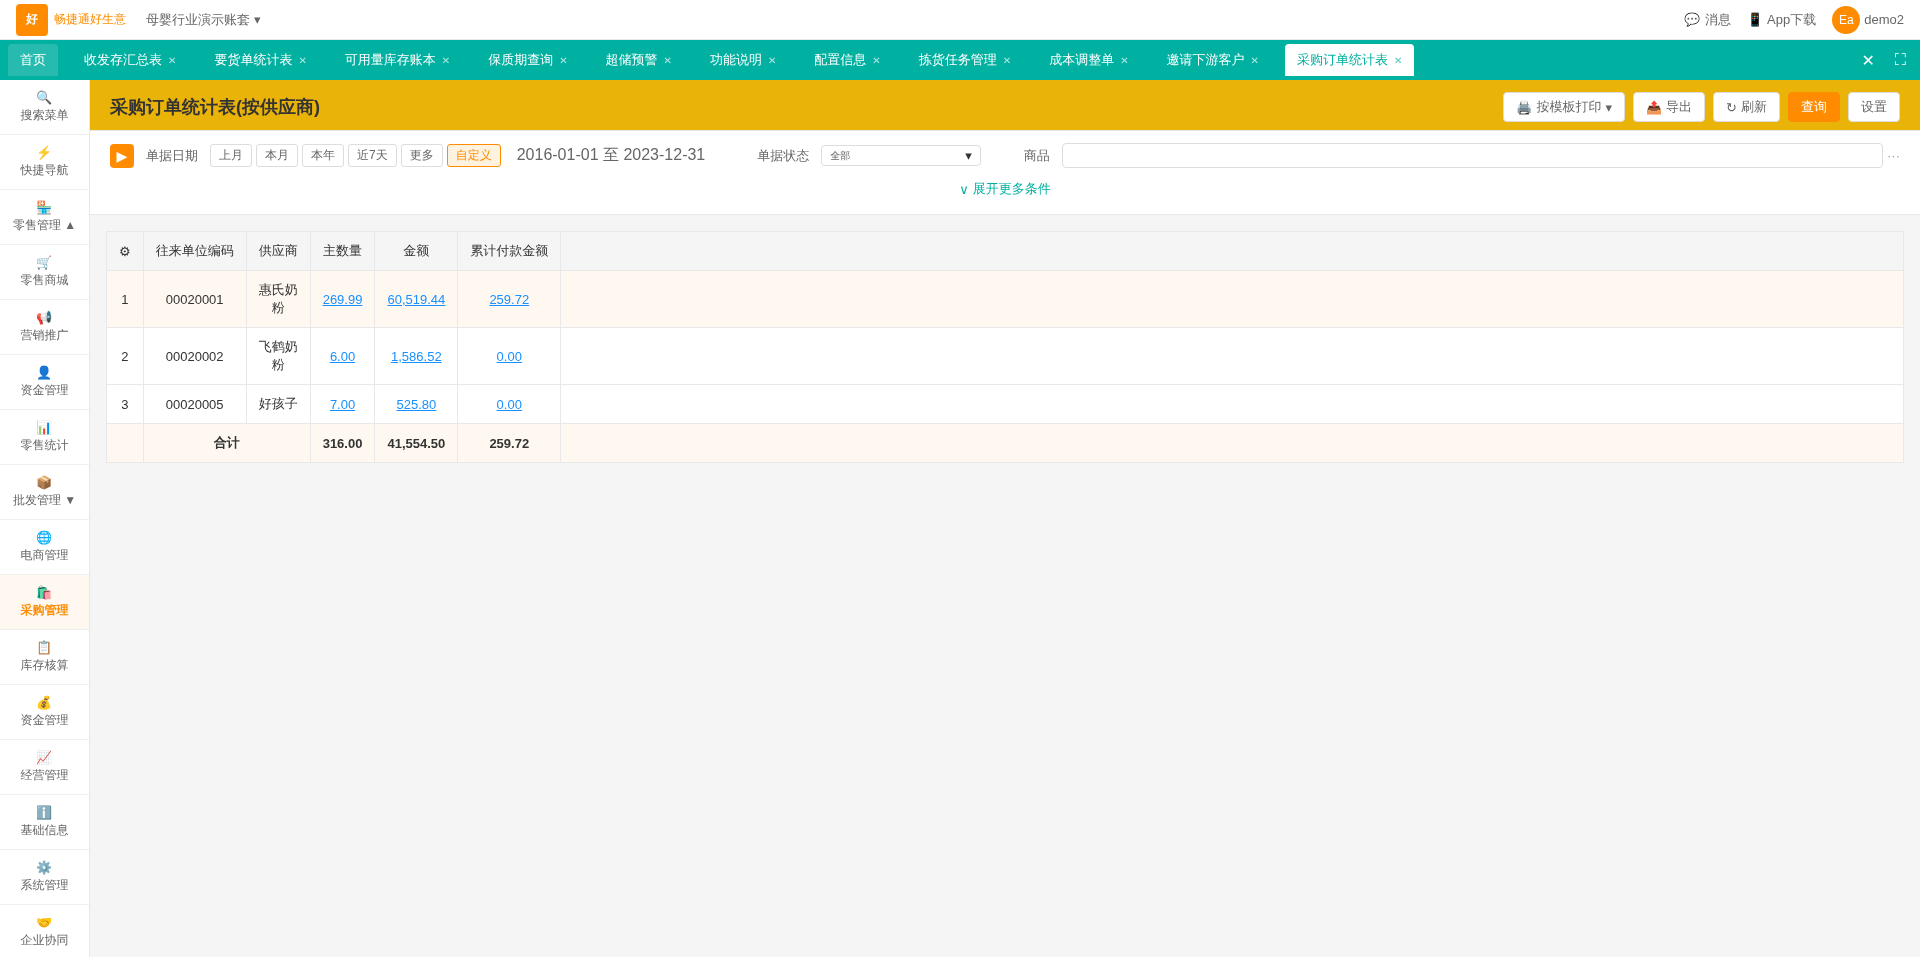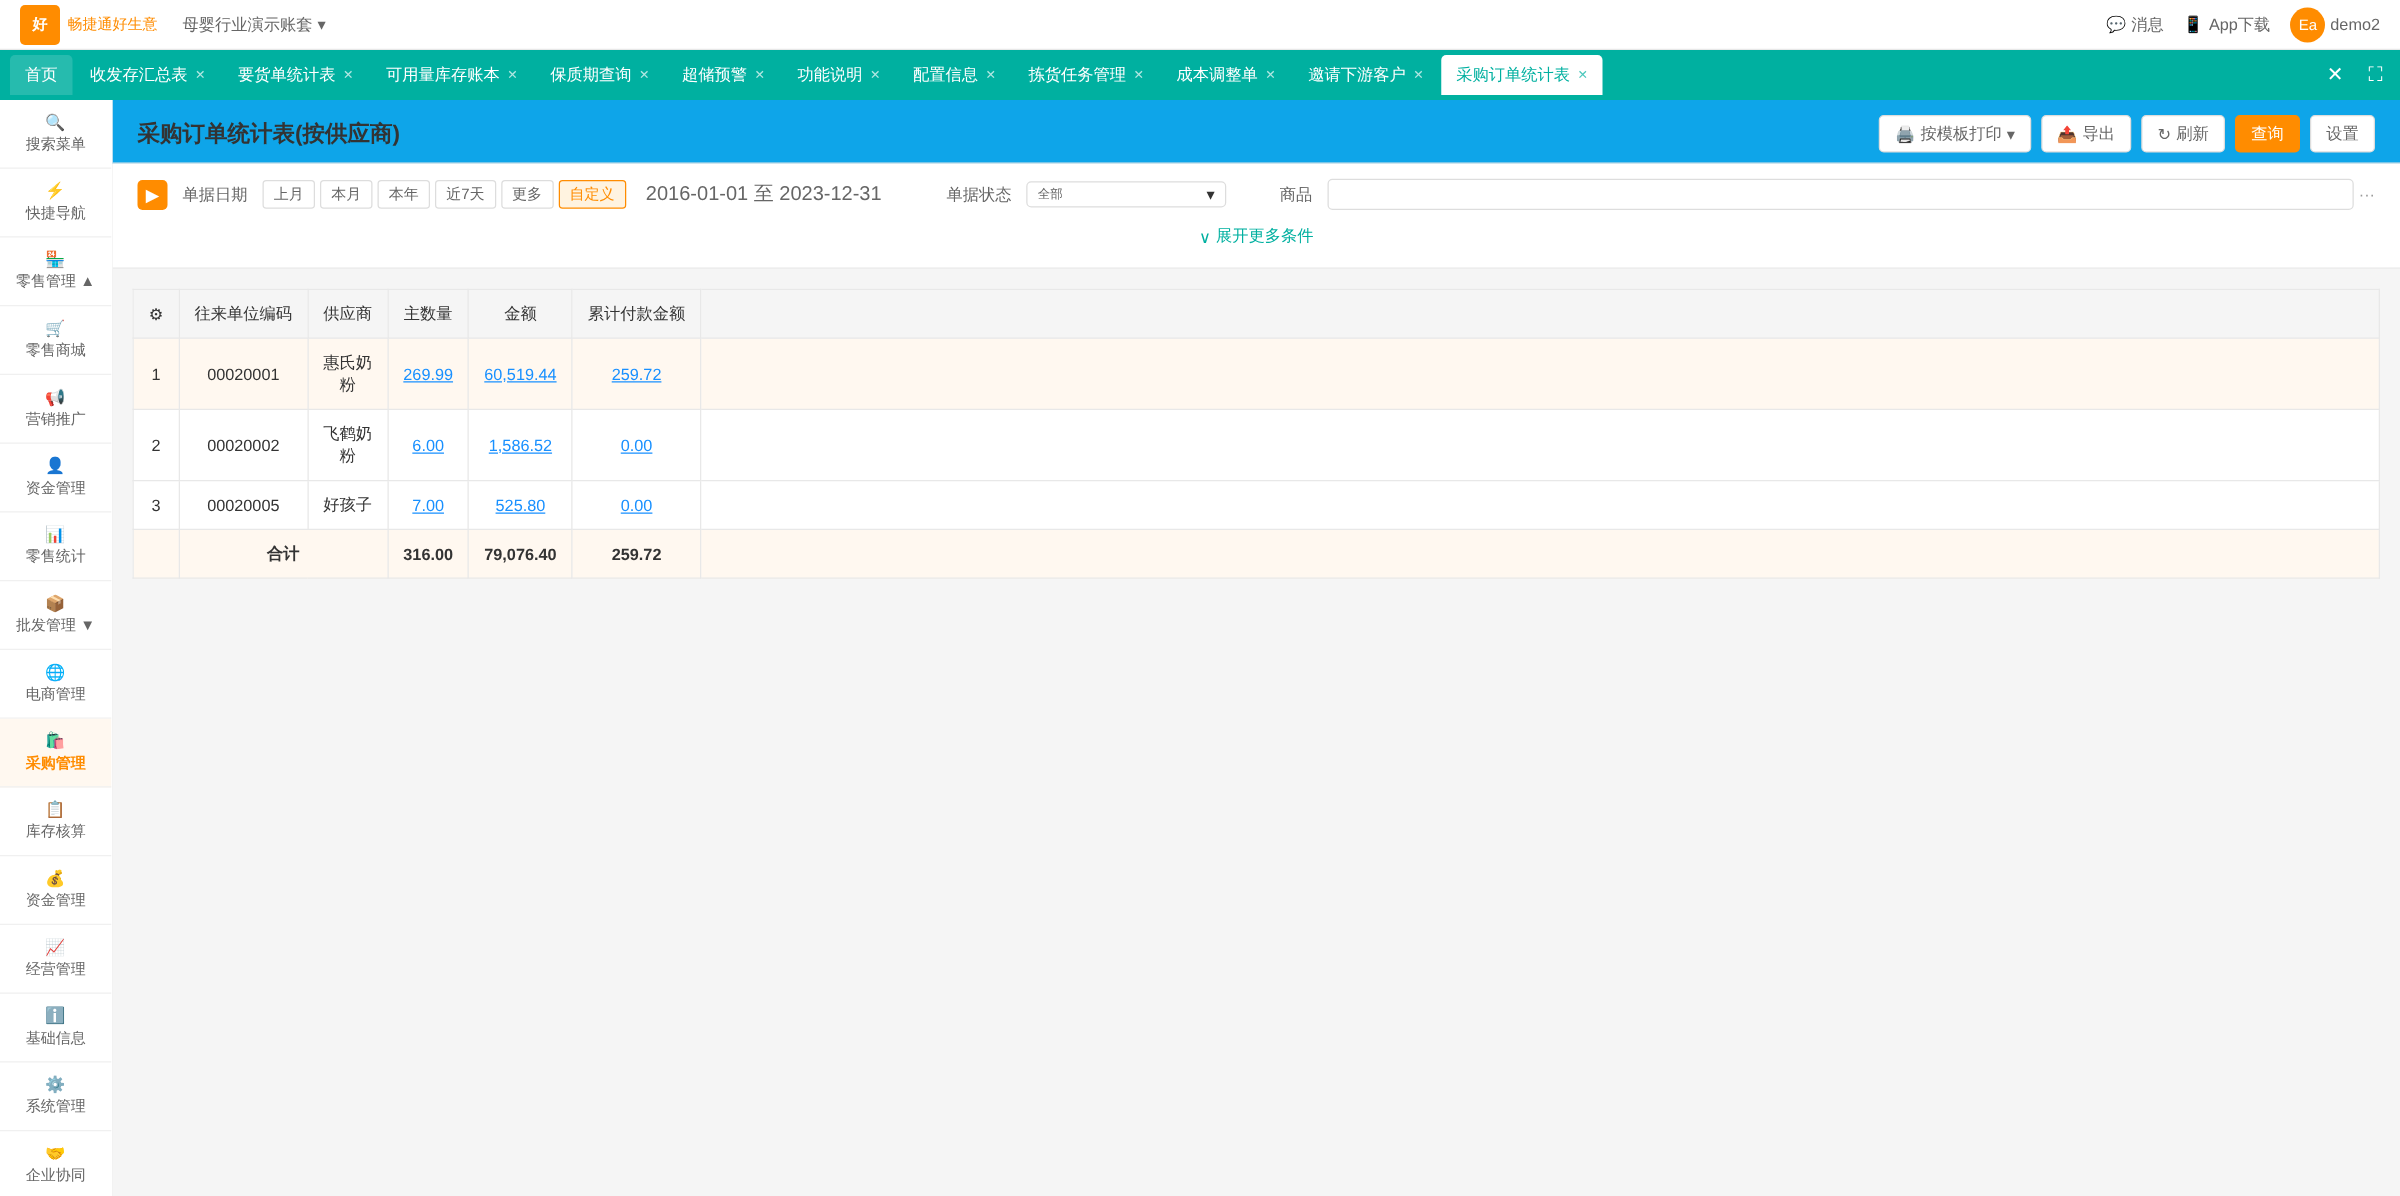--- a/index.html
+++ b/index.html
@@ -10,42 +10,42 @@
     .top-bar-left { display: flex; align-items: center; gap: 8px; }
     .logo-area { display: flex; align-items: center; gap: 6px; }
     .logo-icon { width: 32px; height: 32px; background: #ff8c00; border-radius: 4px; display: flex; align-items: center; justify-content: center; color: #fff; font-weight: bold; font-size: 12px; }
     .top-bar-center { flex: 1; display: flex; align-items: center; padding: 0 20px; }
     .workspace-selector { display: flex; align-items: center; gap: 4px; color: #666; font-size: 13px; cursor: pointer; }
     .top-bar-right { display: flex; align-items: center; gap: 16px; }
     .top-right-item { display: flex; align-items: center; gap: 4px; color: #666; font-size: 13px; cursor: pointer; }
     .user-avatar { width: 28px; height: 28px; border-radius: 50%; background: #ff8c00; display: flex; align-items: center; justify-content: center; color: #fff; font-size: 12px; }
 
     
-    .nav-tabs { height: 40px; background: #00b0a0; display: flex; align-items: center; padding: 0 8px; gap: 2px; overflow: hidden; }
+    .nav-tabs { height: 40px; background: #00b0a0; display: flex; align-items: center; padding: 0 8px; gap: 14px; overflow: hidden; }
     .nav-tab { height: 32px; padding: 0 12px; display: flex; align-items: center; gap: 6px; border-radius: 4px 4px 0 0; font-size: 13px; cursor: pointer; white-space: nowrap; color: #fff; }
     .nav-tab.active { background: #fff; color: #00b0a0; }
     .nav-tab .close-btn { font-size: 10px; opacity: 0.7; }
     .nav-tab.home { background: rgba(255,255,255,0.15); }
     .nav-controls { margin-left: auto; display: flex; align-items: center; gap: 8px; }
     .nav-control-btn { color: #fff; cursor: pointer; font-size: 16px; padding: 2px 6px; }
 
     
     .main-layout { display: flex; flex: 1; overflow: hidden; }
 
     
     .sidebar { width: 90px; background: #fff; border-right: 1px solid #e8e8e8; display: flex; flex-direction: column; overflow-y: auto; }
     .sidebar-item { padding: 10px 4px; text-align: center; cursor: pointer; color: #666; font-size: 13px; border-bottom: 1px solid #f0f0f0; }
     .sidebar-item.active { color: #ff8c00; background: #fff8f0; font-weight: bold; }
     .sidebar-item-label { font-size: 12px; margin-top: 2px; }
 
     
     .content-area { flex: 1; display: flex; flex-direction: column; overflow: hidden; background: #f5f5f5; }
 
     
-    .page-header { background: #0ea5e9; padding: 12px 20px 8px; border-bottom: 1px solid #e8e8e8; display: flex; align-items: center; justify-content: space-between; }
+    .page-header { background: #eab308; padding: 12px 20px 8px; border-bottom: 1px solid #e8e8e8; display: flex; align-items: center; justify-content: space-between; }
     .page-title { font-size: 18px; font-weight: bold; color: #333; }
     .page-actions { display: flex; align-items: center; gap: 8px; }
     .action-btn { display: flex; align-items: center; gap: 4px; padding: 5px 12px; border-radius: 4px; cursor: pointer; font-size: 13px; border: 1px solid #ddd; background: #fff; color: #666; }
     .action-btn.primary { background: #ff8c00; color: #fff; border-color: #ff8c00; }
 
     
     .filter-area { background: #fff; padding: 12px 20px; border-bottom: 1px solid #e8e8e8; }
     .filter-row { display: flex; align-items: center; gap: 12px; flex-wrap: wrap; }
     .filter-toggle-btn { width: 24px; height: 24px; background: #ff8c00; color: #fff; border: none; border-radius: 4px; cursor: pointer; display: flex; align-items: center; justify-content: center; font-size: 14px; }
     .filter-label { font-size: 13px; color: #666; white-space: nowrap; }
@@ -329,21 +329,21 @@
             <td><span class="link-text">525.80</span></td>
             <td><span class="link-text">0.00</span></td>
             <td></td>
           </tr>
         </tbody>
         <tfoot>
           <tr class="footer-row">
             <td></td>
             <td colspan="2">合计</td>
             <td>316.00</td>
-            <td>79,076.40</td>
+            <td>41,554.50</td>
             <td>259.72</td>
             <td></td>
           </tr>
         </tfoot>
       </table>
     </div>
 
   </div>
 </div>
 

